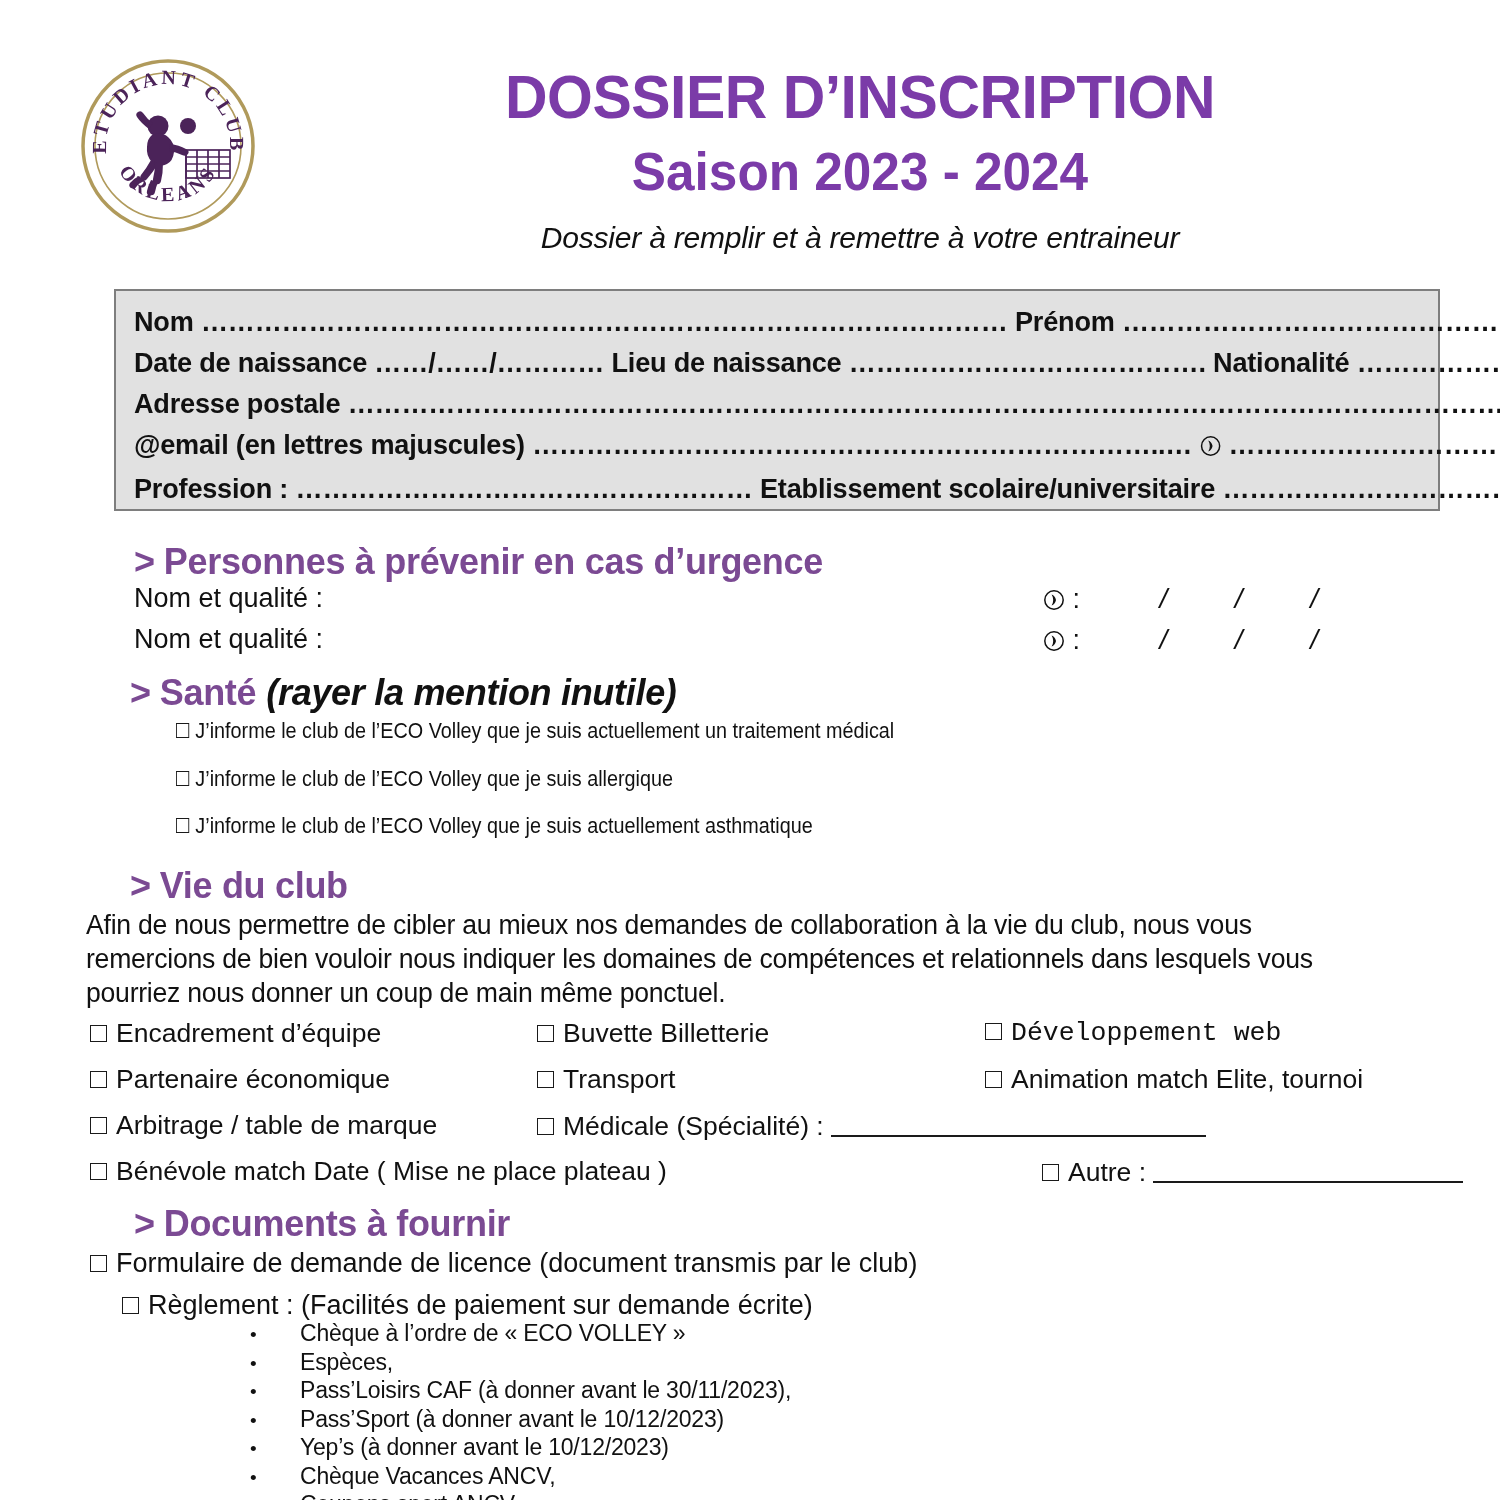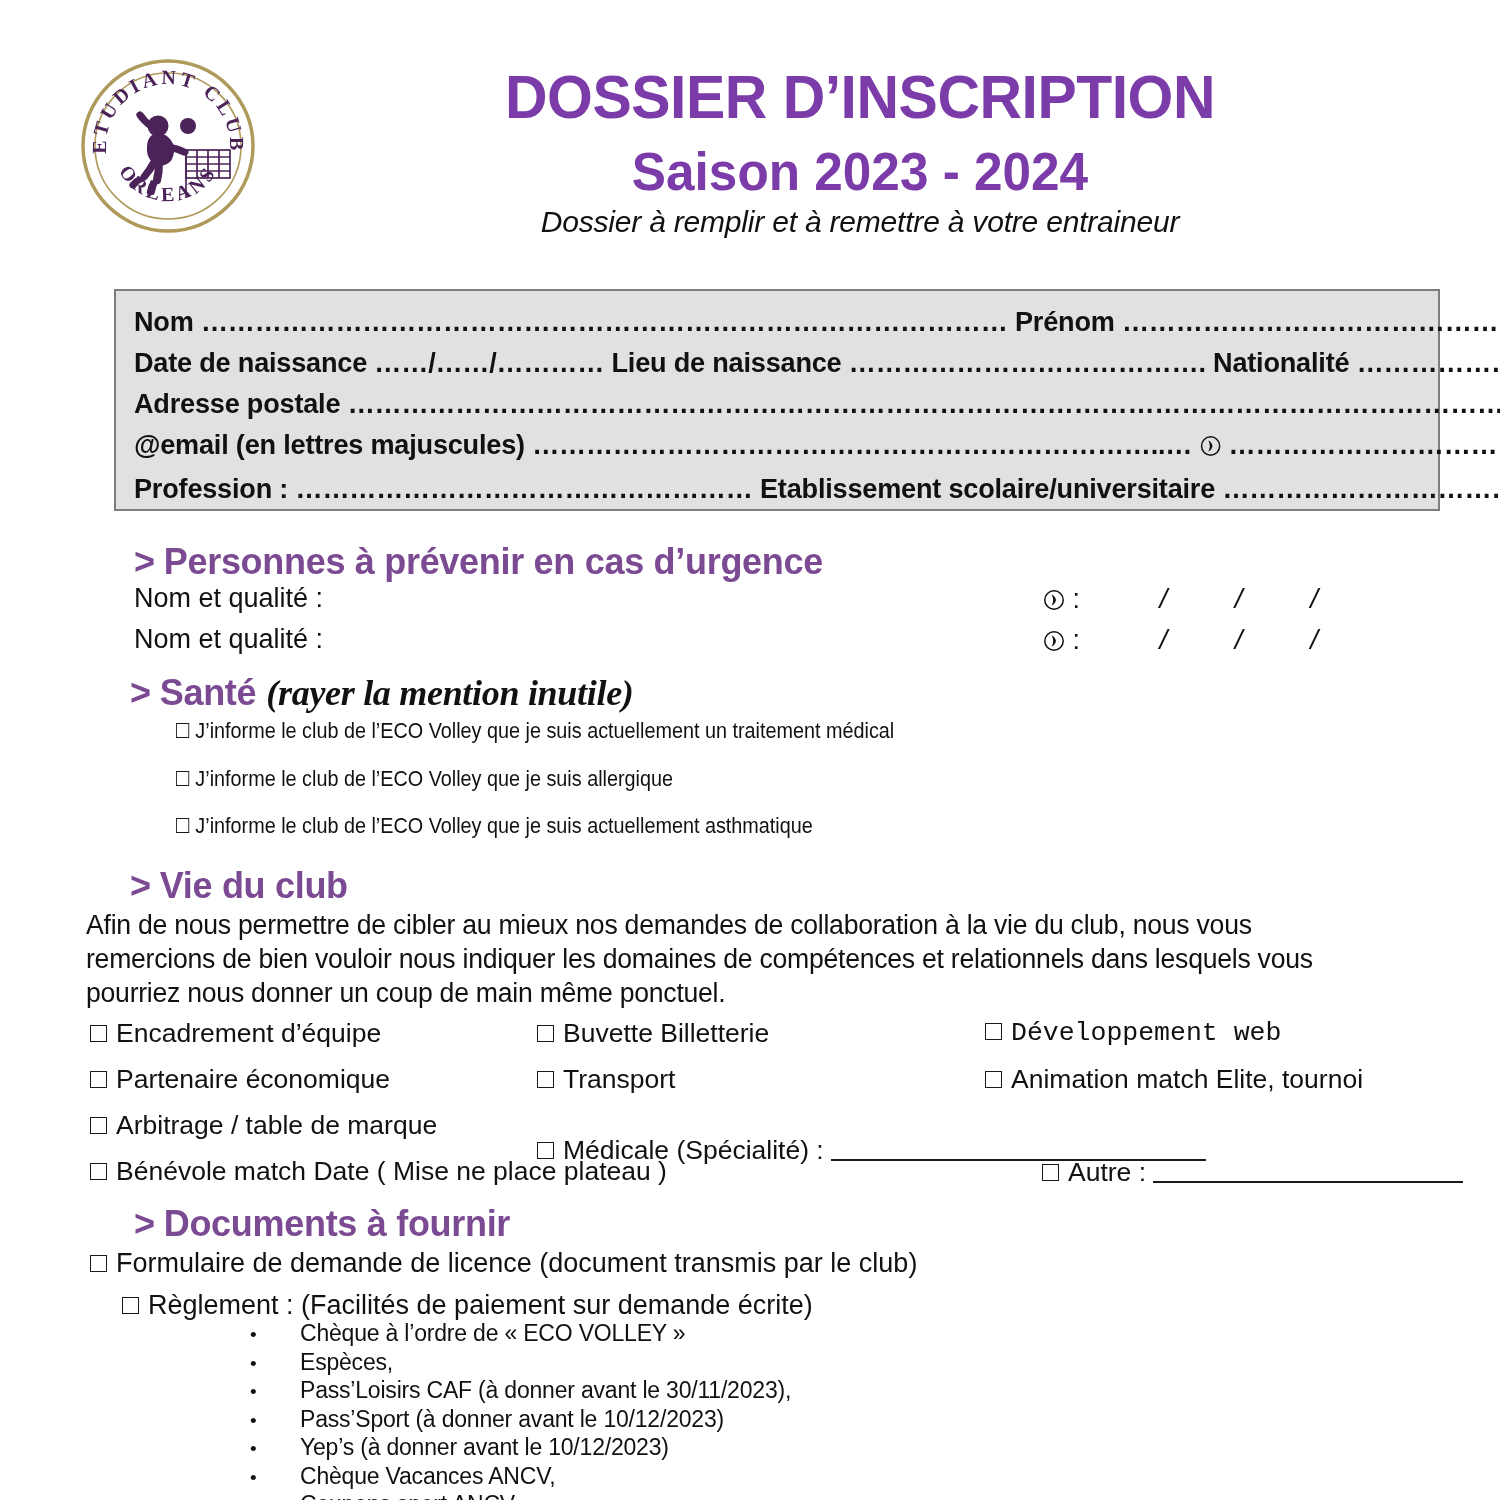--- a/index.html
+++ b/index.html
@@ -57,21 +57,21 @@
     line-height: 1.1;
     margin-top: 14px;
     transform: scaleX(0.95);
     transform-origin: center;
     white-space: nowrap;
   }
   .title-note {
     font-size: 30px;
     font-style: italic;
     color: #111111;
-    margin-top: 4px;
+    margin-top: 20px;
     letter-spacing: -0.2px;
     white-space: nowrap;
   }
 
   
   #identity-box {
     position: absolute;
     left: 114px;
     top: 289px;
     width: 1326px;
@@ -99,21 +99,20 @@
     font-size: 36px;
     color: #7B4A93;
     letter-spacing: -0.3px;
     white-space: nowrap;
   }
   .section-head .chev { margin-right: 9px; }
   .section-head .normal-it {
     color: #111;
     font-style: italic;
     font-weight: bold;
-    font-family: Liberation Serif, serif;
   }
 
   
   .t {
     position: absolute;
     white-space: nowrap;
     color: #111;
   }
 
   .f26 { font-size: 26.5px; }
@@ -338,21 +337,21 @@
 <div class="t f26" style="left:90px; top:1156px;">
   <span class="cb"></span><span>Bénévole match Date ( Mise ne place plateau )</span>
 </div>
 
 <div class="t f26" style="left:537px; top:1018px;">
   <span class="cb"></span><span>Buvette Billetterie</span>
 </div>
 <div class="t f26" style="left:537px; top:1064px;">
   <span class="cb"></span><span>Transport</span>
 </div>
-<div class="t f26" style="left:537px; top:1110px;margin-top:24px;">
+<div class="t f26" style="left:537px; top:1110px;">
   <span class="cb"></span><span>Médicale (Spécialité) :</span><span class="blank" style="width:375px; margin-left:7px;"></span>
 </div>
 
 <div class="t f26" style="left:985px; top:1018px;font-family:Liberation Mono, monospace;">
   <span class="cb"></span><span>Développement web</span>
 </div>
 <div class="t f26" style="left:985px; top:1064px;">
   <span class="cb"></span><span>Animation match Elite, tournoi</span>
 </div>
 <div class="t f26" style="left:1035px; top:1156px;padding-left:7px;">

